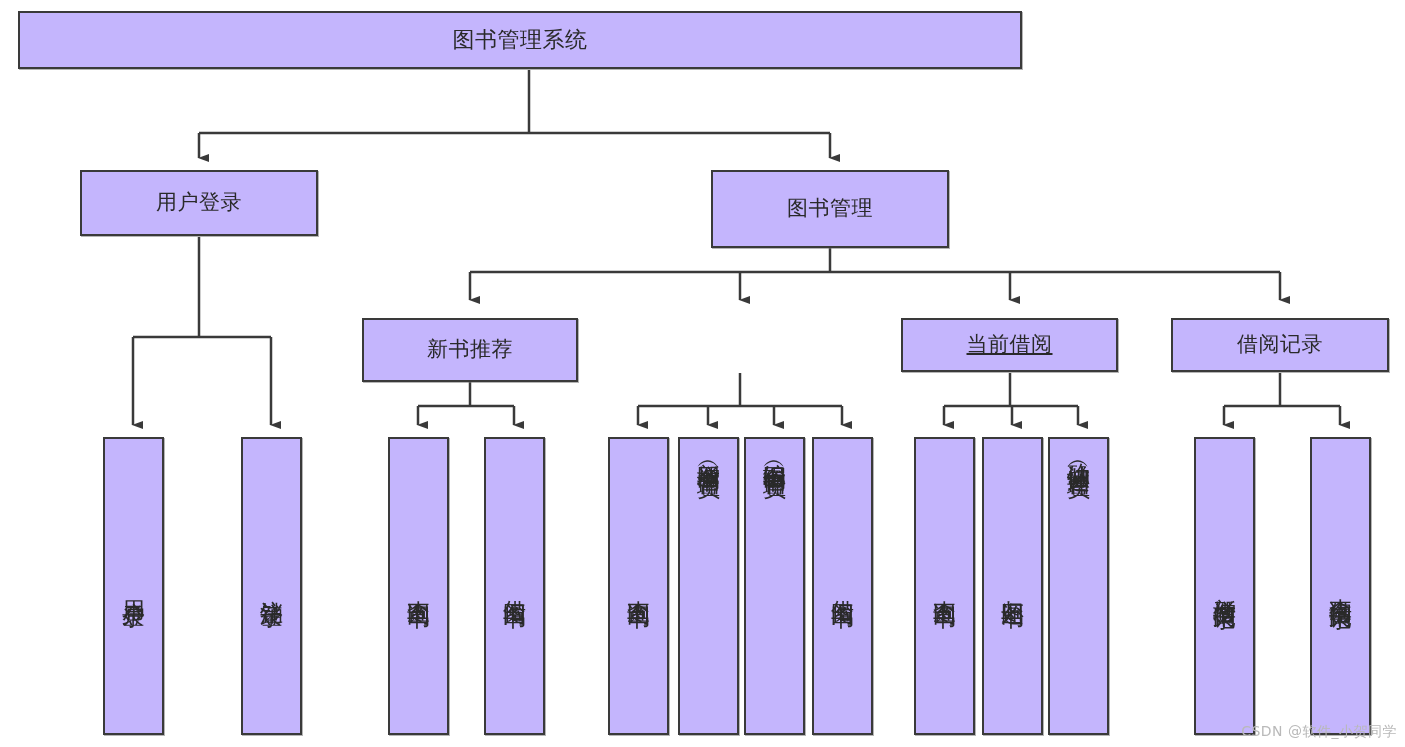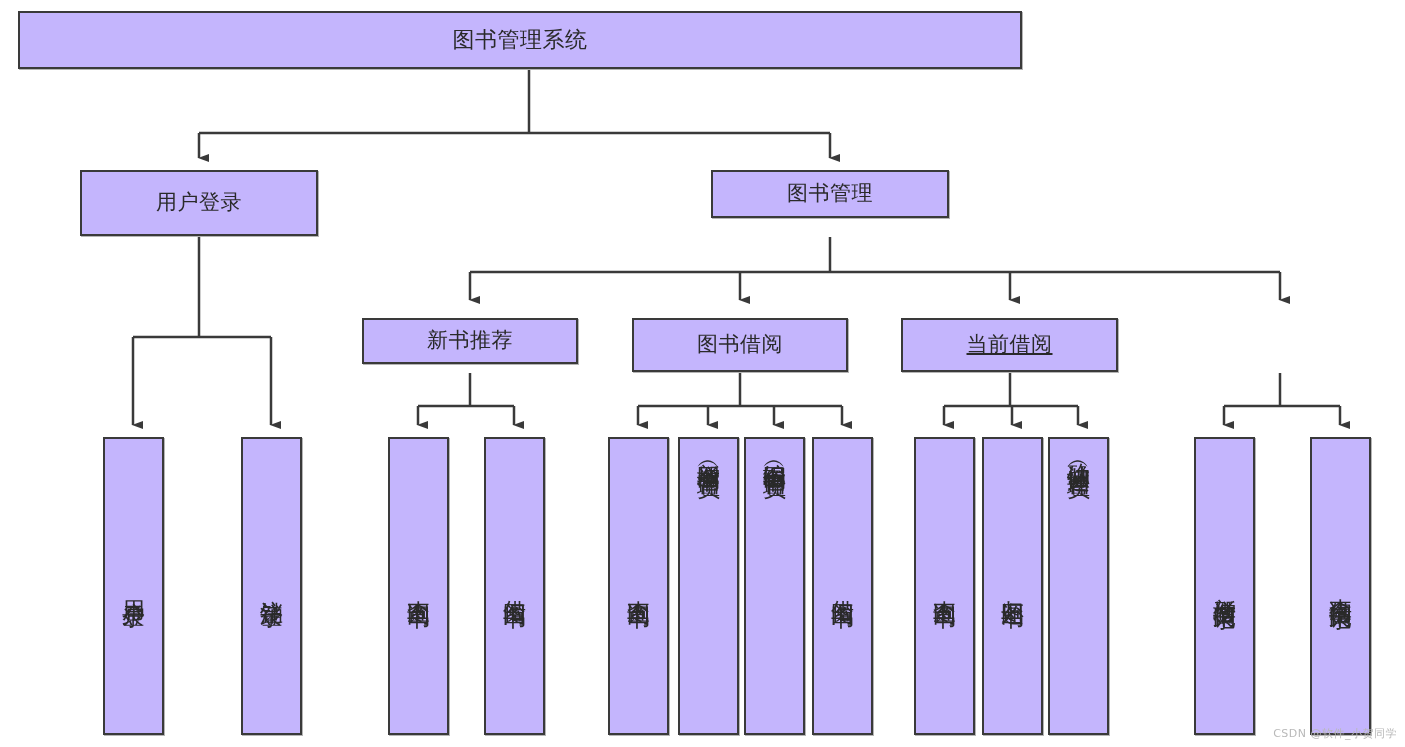--- a/index.html
+++ b/index.html
@@ -61,21 +61,21 @@
     letter-spacing: 2px;
     white-space: nowrap;
   }
   .node.vert.center .label { margin-top: auto; margin-bottom: auto; }
   .node.vert.topalign .label { margin-top: 6px; margin-bottom: auto; }
 
   .watermark {
     position: absolute;
     right: 8px;
     bottom: 6px;
-    font-size: 11px;
+    font-size: 14px;
     color: #b9b9b9;
     letter-spacing: 0.5px;
     white-space: nowrap;
     font-family: "DejaVu Sans", "Liberation Sans", sans-serif;
   }
 </style>
 </head>
 <body>
 
 <div id="diagram-root">
@@ -130,33 +130,33 @@
     </g>
   </svg>
 
   <div class="node horiz root" style="left:18px; top:11px; width:1004px; height:58px;">
     <span class="label">图书管理系统</span>
   </div>
 
   <div class="node horiz" style="left:80px; top:170px; width:238px; height:66px;">
     <span class="label">用户登录</span>
   </div>
-  <div class="node horiz" style="left:711px; top:170px; width:238px; height:48px;">
+  <div class="node horiz" style="left:711px; top:170px; width:238px; height:78px;">
     <span class="label">图书管理</span>
   </div>
 
-  <div class="node horiz" style="left:362px; top:318px; width:216px; height:46px;justify-content:center;">
+  <div class="node horiz" style="left:362px; top:318px; width:216px; height:64px;justify-content:center;">
     <span class="label">新书推荐</span>
-  </div>
-  <div class="node horiz" style="left:632px; top:318px; width:216px; height:54px;">
-    <span class="label">图书借阅</span>
   </div>
   <div class="node horiz" style="left:901px; top:318px; width:217px; height:54px;text-decoration:underline;">
     <span class="label">当前借阅</span>
   </div>
+  <div class="node horiz" style="left:1171px; top:318px; width:218px; height:54px;">
+    <span class="label">借阅记录</span>
+  </div>
 
   <div class="node vert center" style="left:103px; top:437px; width:61px; height:298px;">
     <span class="label">用户登录</span>
   </div>
   <div class="node vert center" style="left:241px; top:437px; width:61px; height:298px;">
     <span class="label">注销登录</span>
   </div>
 
   <div class="node vert center" style="left:388px; top:437px; width:61px; height:298px;">
     <span class="label">查询图书</span>

